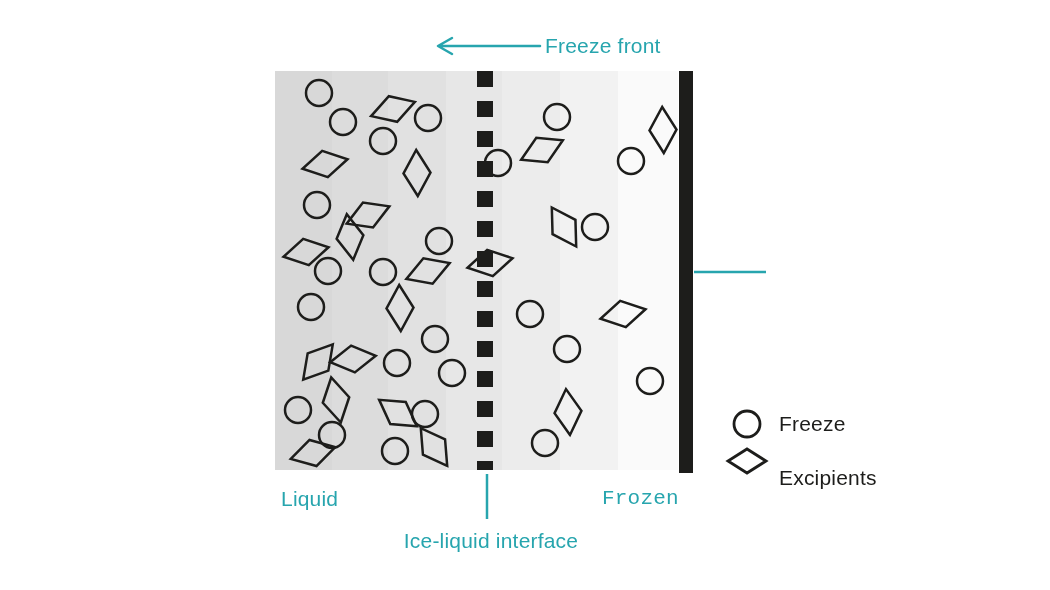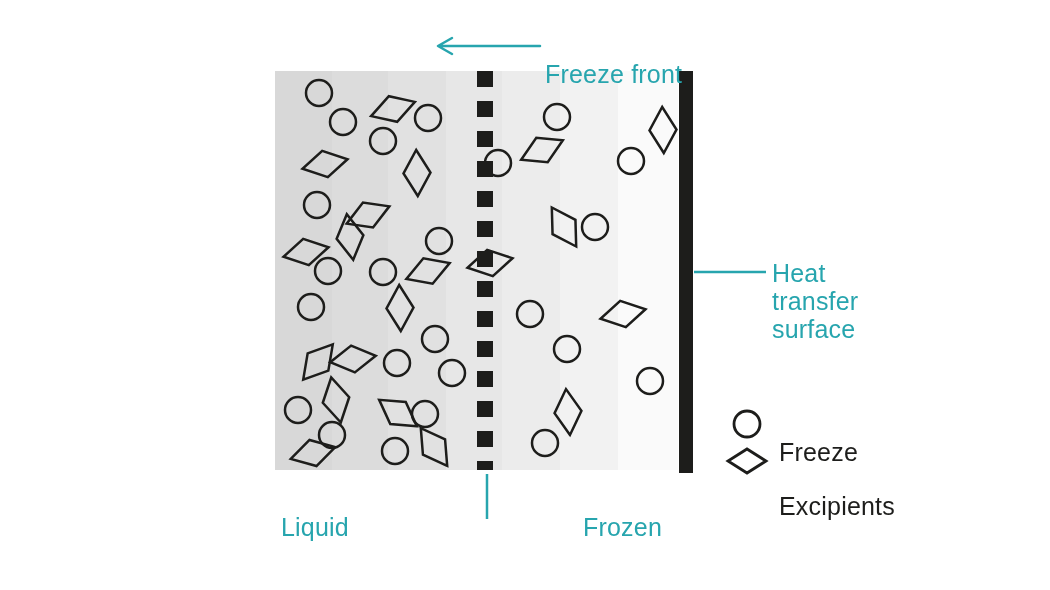--- a/index.html
+++ b/index.html
@@ -3,27 +3,27 @@
 <meta charset="utf-8">
 <style>
   html,body{margin:0;padding:0;}
   body{
     width:1050px;height:590px;background:#ffffff;
     font-family:"Liberation Sans","DejaVu Sans",sans-serif;
     -webkit-font-smoothing:antialiased;
   }
   .stage{position:relative;width:1050px;height:590px;background:#fff;overflow:hidden;}
   #art{position:absolute;left:0;top:0;}
-  .lbl{position:absolute;font-size:25px;line-height:24px;margin-top:28px;}
+  .lbl{position:absolute;font-size:21px;line-height:24px;}
   .teal{color:var(--teal,#27a5ae);font-weight:500;letter-spacing:.2px;}
   .ink{color:var(--ink,#1d1d1b);letter-spacing:.2px;}
   #freeze-front-label{left:545px;top:34px;}
   #heat-label{left:772px;top:231px;line-height:28px;white-space:pre-line;}
   #liquid-label{left:281px;top:487px;}
-  #frozen-label{left:583px;top:487px;}
+  #frozen-label{left:602px;top:487px;font-family:Liberation Mono, monospace;}
   #interface-label{left:380px;top:529px;width:222px;text-align:center;}
   #legend-protein-label{left:779px;top:412px;}
   #legend-excipients-label{left:779px;top:466px;}
 </style>
 </head>
 <body style="--teal: #27a5ae; --ink: #1d1d1b; background: rgb(255, 255, 255);">
 
 <div class="stage">
   <svg id="art" width="1050" height="590" viewBox="0 0 1050 590">
       <rect x="275" y="71" width="57" height="399" fill="#d8d8d8"></rect>
@@ -92,20 +92,18 @@
       <rect x="477" y="431" width="16" height="16" fill="#1d1d1b"></rect>
       <rect x="477" y="461" width="16" height="9" fill="#1d1d1b"></rect>
       <rect x="679" y="71" width="14" height="402" fill="#1d1d1b"></rect>
       <path d="M540 46 L440 46 M452 38 L438 46 L452 54" stroke="#27a5ae" stroke-width="2.5" fill="none" stroke-linecap="round" stroke-linejoin="round"></path>
       <line x1="694" y1="272" x2="766" y2="272" stroke="#27a5ae" stroke-width="2.5"></line>
       <line x1="487" y1="474" x2="487" y2="519" stroke="#27a5ae" stroke-width="2.5"></line>
       <circle cx="747" cy="424" r="13" fill="none" stroke="#1d1d1b" stroke-width="2.8"></circle>
       <polygon points="19,0 0,12 -19,0 0,-12" transform="translate(747,461)" fill="none" stroke="#1d1d1b" stroke-width="2.8"></polygon>
     </svg>
   <div class="lbl teal" id="freeze-front-label">Freeze front</div>
-  <div class="lbl teal" id="heat-label">Heat
-transfer
-surface</div>
   <div class="lbl teal" id="liquid-label">Liquid</div>
   <div class="lbl teal" id="frozen-label">Frozen</div>
+  <div class="lbl teal" id="interface-label">Ice-liquid interface</div>
   <div class="lbl ink" id="legend-protein-label">Freeze</div>
   <div class="lbl ink" id="legend-excipients-label">Excipients</div>
 </div>
 
 </body></html>

